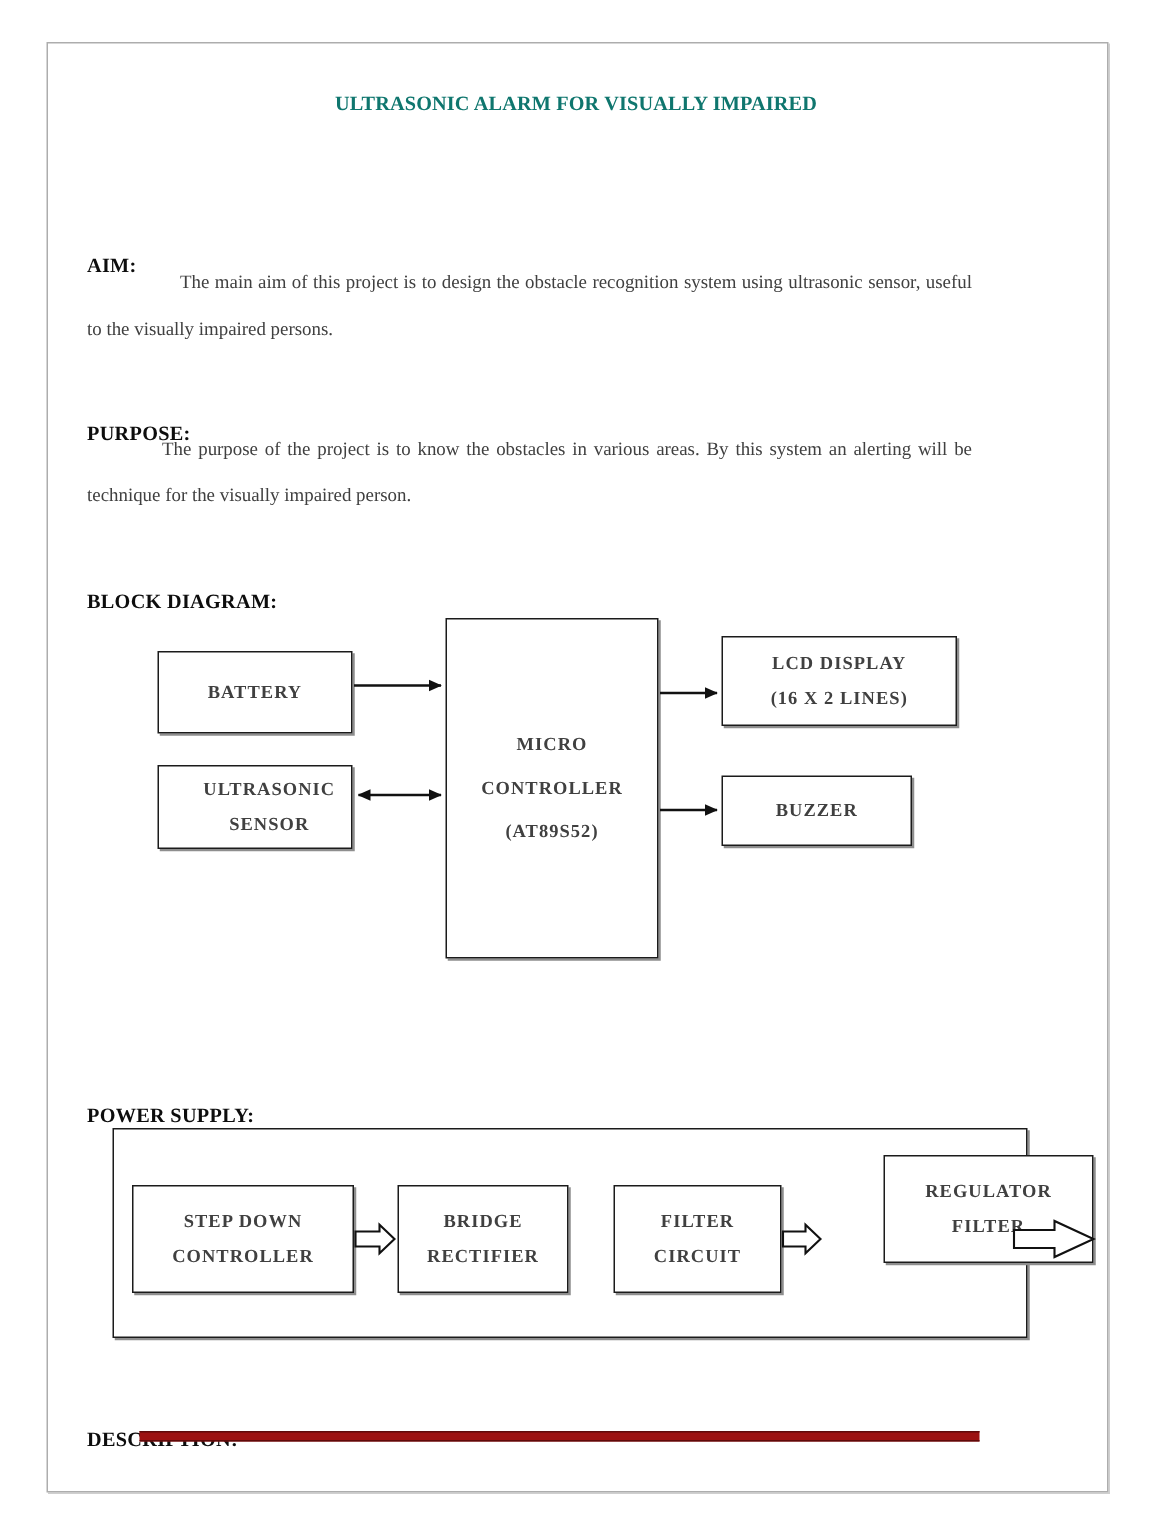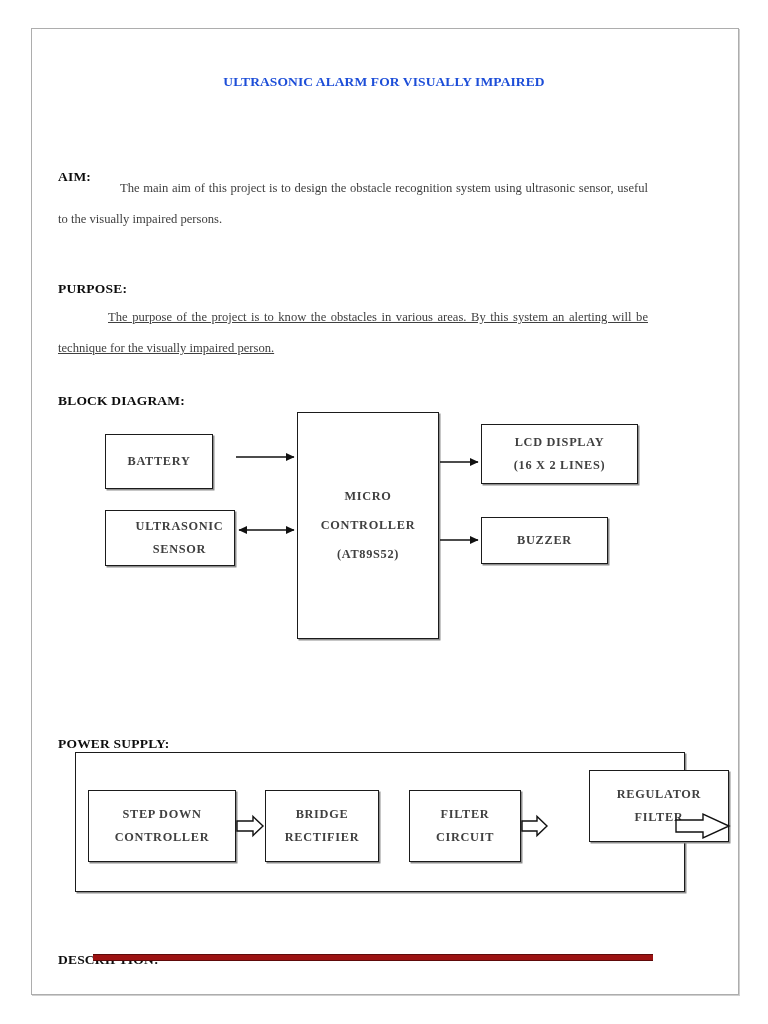--- a/index.html
+++ b/index.html
@@ -24,27 +24,27 @@
     background: #ffffff;
     border: 1px solid #adadad;
     box-sizing: border-box;
     box-shadow: 1px 1px 0 #cfcfcf;
   }
 
   
   .doc-title {
     position: absolute;
     left: 0;
-    top: 74px;
+    top: 61px;
     width: 100%;
     text-align: center;
     font-size: 13.5px;
     font-weight: bold;
     letter-spacing: 0.1px;
-    color: #1d4ed8;
+    color: #0f766e;
   }
   .heading {
     position: absolute;
     left: 58px;
     font-size: 13.5px;
     font-weight: bold;
     color: #0d0d0d;
     letter-spacing: 0.2px;
     margin-top: 36px;
   }
@@ -56,21 +56,21 @@
     line-height: 31px;
     color: #404040;
     text-align: justify;
     text-indent: 62px;
   }
   .para.p2 { text-indent: 50px; }
 
   #h-aim        { top: 133px; }
   #p-aim        { top: 173px; }
   #h-purpose    { top: 245px; }
-  #p-purpose    { top: 302px; text-decoration: underline; }
+  #p-purpose    { top: 284px; }
   #h-block      { top: 357px; }
   #h-power      { top: 700px; }
   #h-desc       { top: 916px; }
   .dg-box {
     position: absolute;
     box-sizing: border-box;
     border: 1.6px solid #1b1b1b;
     background: #ffffff;
     box-shadow: 1.5px 1.5px 0 #8e8e8e;
     display: flex;
@@ -79,21 +79,21 @@
     justify-content: center;
     font-size: 12.3px;
     font-weight: bold;
     letter-spacing: 0.7px;
     color: #404040;
     text-align: center;
   }
   .dg-box .ln { display: block; line-height: 1.85; white-space: nowrap; }
 
   
-  #box-battery      { left: 105px; top: 434px; width: 108px; height: 55px; }
+  #box-battery      { left: 105px; top: 434px; width: 130px; height: 55px; }
   #box-ultrasonic   { left: 105px; top: 510px; width: 130px; height: 56px; padding-left: 19px; }
   #box-mcu          { left: 297px; top: 412px; width: 142px; height: 227px; }
   #box-lcd          { left: 481px; top: 424px; width: 157px; height: 60px; }
   #box-buzzer       { left: 481px; top: 517px; width: 127px; height: 47px; }
 
   #box-mcu .ln { line-height: 2.35; }
 
   
   #ps-outer {
     position: absolute;

